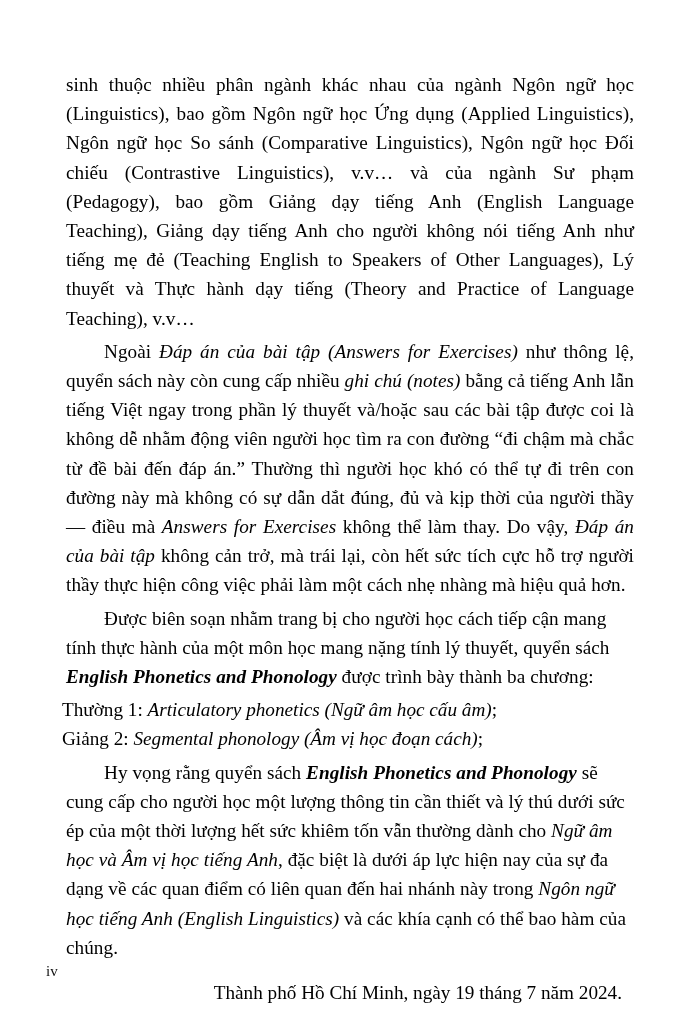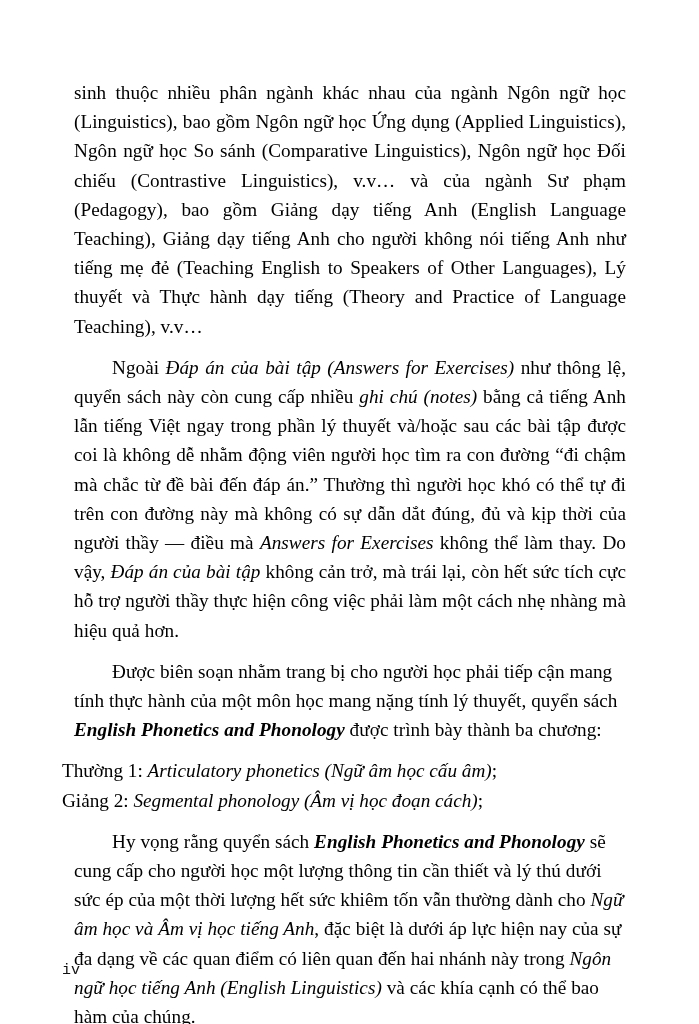--- a/index.html
+++ b/index.html
@@ -21,21 +21,21 @@
     left: 62px;
     top: 66px;
     width: 576px;
   }
 
   .para {
     font-size: 19.2px;
     line-height: 29.2px;
     text-align: justify;
     text-justify: inter-word;
-    margin: 12px;
+    margin: 4px;
     hyphens: none;
     -webkit-hyphens: none;
     letter-spacing: 0.05px;
   }
   .para.indent {
     text-indent: 38px;
   }
   .para.last-left  { text-align: left; }
 
   
@@ -53,38 +53,38 @@
     text-align: right;
     margin: 16px;
   }
 
   i.it { font-style: italic; text-align: right; }
   b.bi { font-style: italic; font-weight: bold; }
 
   
   #folio {
     position: absolute;
-    left: 62px;
+    left: 46px;
     top: 962px;
-    font-family: Liberation Mono, monospace;
+    font-family: Liberation Serif, serif;
     font-size: 15px;
     line-height: 18px;
     color: #111111;
   }
 </style>
 </head>
 <body>
 
 <div id="page">
 
   <p class="para"><span>sinh thuộc nhiều phân ngành khác nhau của ngành Ngôn ngữ học (Linguistics), bao gồm Ngôn ngữ học Ứng dụng (Applied Linguistics), Ngôn ngữ học So sánh (Comparative Linguistics), Ngôn ngữ học Đối chiếu (Contrastive Linguistics), v.v… và của ngành Sư phạm (Pedagogy), bao gồm Giảng dạy tiếng Anh (English Language Teaching), Giảng dạy tiếng Anh cho người không nói tiếng Anh như tiếng mẹ đẻ (Teaching English to Speakers of Other Languages), Lý thuyết và Thực hành dạy tiếng (Theory and Practice of Language Teaching), v.v…</span></p>
 
   <p class="para indent"><span>Ngoài </span><i class="it">Đáp án của bài tập (Answers for Exercises)</i><span> như thông lệ, quyển sách này còn cung cấp nhiều </span><i class="it">ghi chú (notes)</i><span> bằng cả tiếng Anh lẫn tiếng Việt ngay trong phần lý thuyết và/hoặc sau các bài tập được coi là không dễ nhằm động viên người học tìm ra con đường “đi chậm mà chắc từ đề bài đến đáp án.” Thường thì người học khó có thể tự đi trên con đường này mà không có sự dẫn dắt đúng, đủ và kịp thời của người thầy — điều mà </span><i class="it">Answers for Exercises</i><span> không thể làm thay. Do vậy, </span><i class="it">Đáp án của bài tập</i><span> không cản trở, mà trái lại, còn hết sức tích cực hỗ trợ người thầy thực hiện công việc phải làm một cách nhẹ nhàng mà hiệu quả hơn.</span></p>
 
-  <p class="para indent last-left"><span>Được biên soạn nhằm trang bị cho người học phải tiếp cận mang tính thực hành của một môn học mang nặng tính lý thuyết, quyển sách </span><b class="bi">English Phonetics and Phonology</b><span> được trình bày thành ba chương:</span></p>
+  <p class="para indent last-left"><span>Được biên soạn nhằm trang bị cho người học cách tiếp cận mang tính thực hành của một môn học mang nặng tính lý thuyết, quyển sách </span><b class="bi">English Phonetics and Phonology</b><span> được trình bày thành ba chương:</span></p>
 
   <p class="chapter-line"><span>Thường 1: </span><i class="it">Articulatory phonetics (Ngữ âm học cấu âm)</i><span>;</span></p>
 
   <p class="chapter-line"><span>Giảng 2: </span><i class="it">Segmental phonology (Âm vị học đoạn cách)</i><span>;</span></p>
 
 
   <p class="para indent last-left"><span>Hy vọng rằng quyển sách </span><b class="bi">English Phonetics and Phonology</b><span> sẽ cung cấp cho người học một lượng thông tin cần thiết và lý thú dưới sức ép của một thời lượng hết sức khiêm tốn vẫn thường dành cho </span><i class="it">Ngữ âm học và Âm vị học tiếng Anh</i><span>, đặc biệt là dưới áp lực hiện nay của sự đa dạng về các quan điểm có liên quan đến hai nhánh này trong </span><i class="it">Ngôn ngữ học tiếng Anh (English Linguistics)</i><span> và các khía cạnh có thể bao hàm của chúng.</span></p>
 
   <p class="closing">Thành phố Hồ Chí Minh, ngày 19 tháng 7 năm 2024.</p>
 

